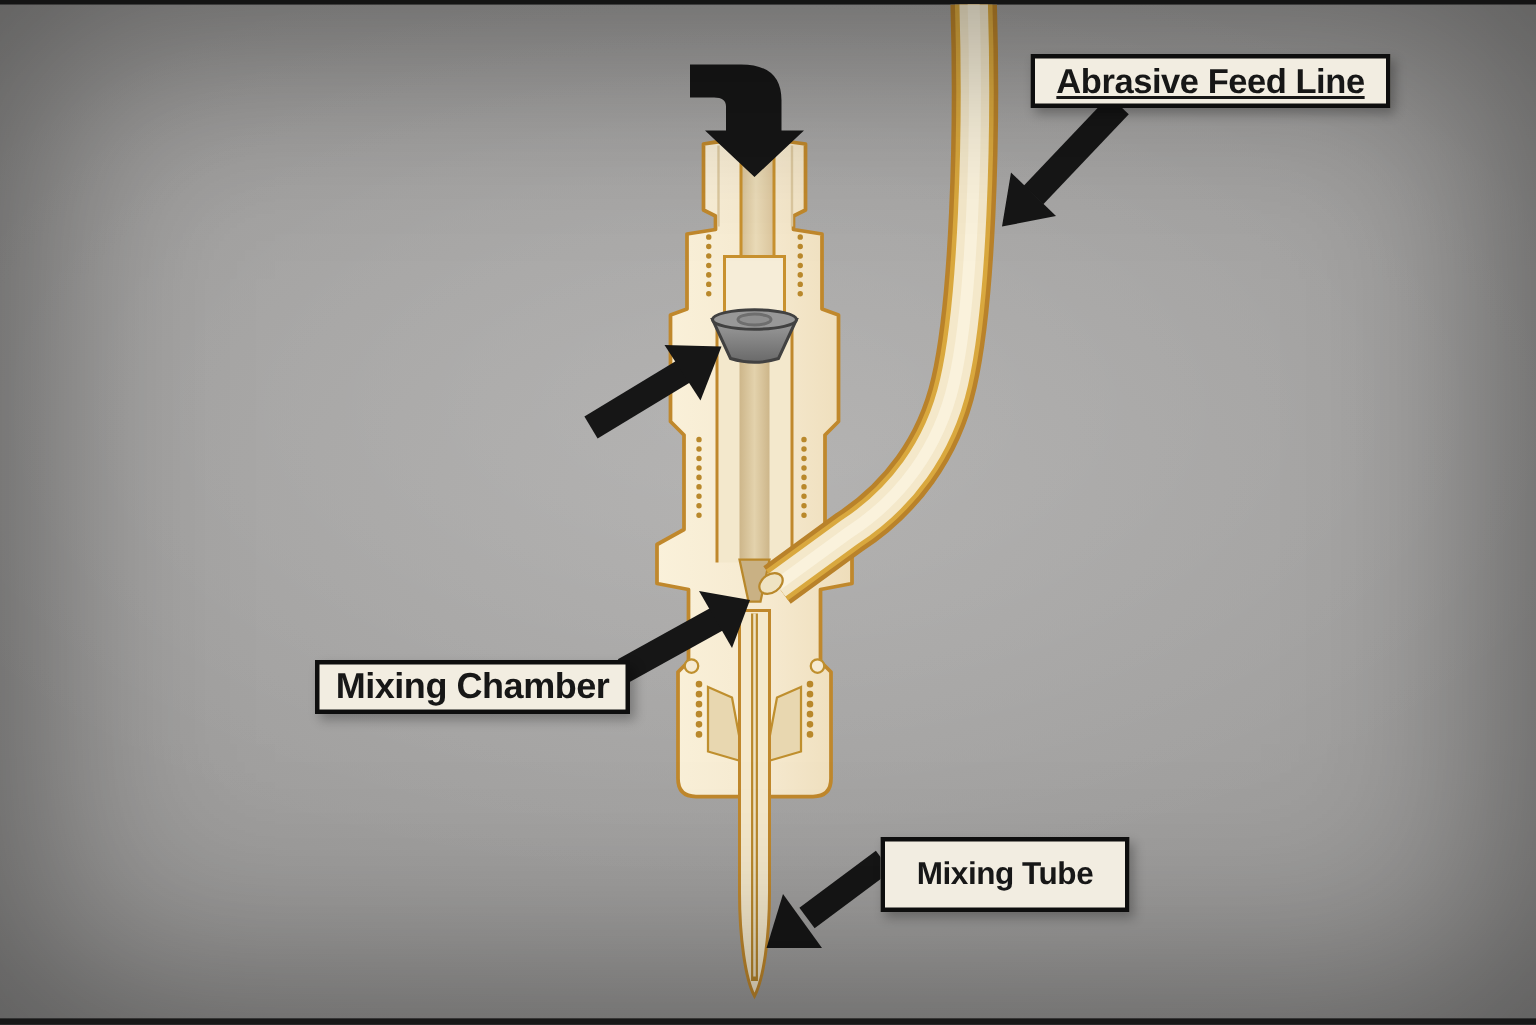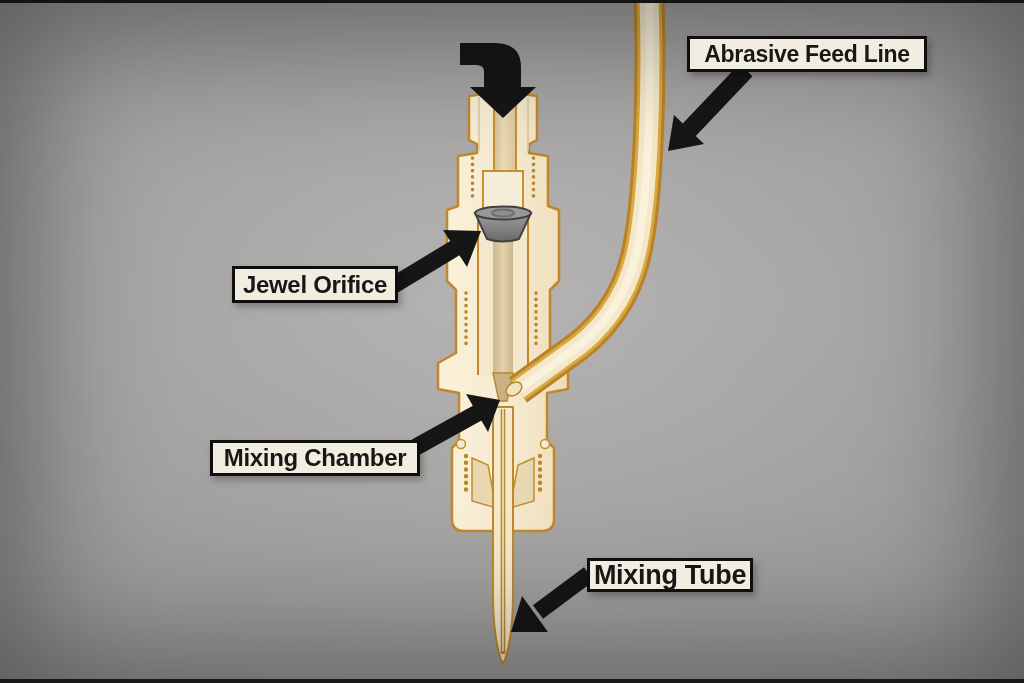--- a/index.html
+++ b/index.html
@@ -26,24 +26,24 @@
     box-sizing:border-box;
     background:#f2ede1;
     border:3px solid #0e0e0e;
     color:#171717;
     font-weight:bold; font-size:24px; letter-spacing:-0.3px;
     box-shadow:3px 4px 7px rgba(0,0,0,0.28);
     white-space:nowrap;
     z-index:3;
   }
   #label-hpwf { left:135px; top:30px;  width:330px; height:36px; }
-  #label-afl  { left:687px; top:33px;  width:240px; height:36px; font-size:23px; }
+  #label-afl  { left:687px; top:33px;  width:240px; height:36px; font-size:23px;text-decoration:underline; }
   #label-jo   { left:232px; top:263px; width:166px; height:37px; }
   #label-mc   { left:210px; top:437px; width:210px; height:36px; }
-  #label-mt   { left:587px; top:555px; width:166px; height:34px; font-size:27px; }
+  #label-mt   { left:587px; top:555px; width:166px; height:50px; font-size:21px; }
 </style>
 </head>
 <body>
 
 <div class="scene">
 
   <svg class="diagram-svg" width="1024" height="683" viewBox="0 0 1024 683">
     <defs>
       <linearGradient id="bodyGrad" x1="0" y1="0" x2="1" y2="0">
         <stop offset="0" stop-color="#faf1da"></stop>
@@ -154,23 +154,20 @@
       <g>
         <line x1="589" y1="571" x2="538" y2="609" stroke="#161616" stroke-width="17"></line>
         <polygon points="511,629 522,593 548,629"></polygon>
       </g>
     </g>
   </svg>
 
   <div class="label" id="label-afl">
     <span>Abrasive Feed Line</span>
   </div>
-  <div class="label" id="label-jo">
-    <span>Jewel Orifice</span>
-  </div>
   <div class="label" id="label-mc">
     <span>Mixing Chamber</span>
   </div>
   <div class="label" id="label-mt">
     <span>Mixing Tube</span>
   </div>
 
 </div>
 
 </body></html>

